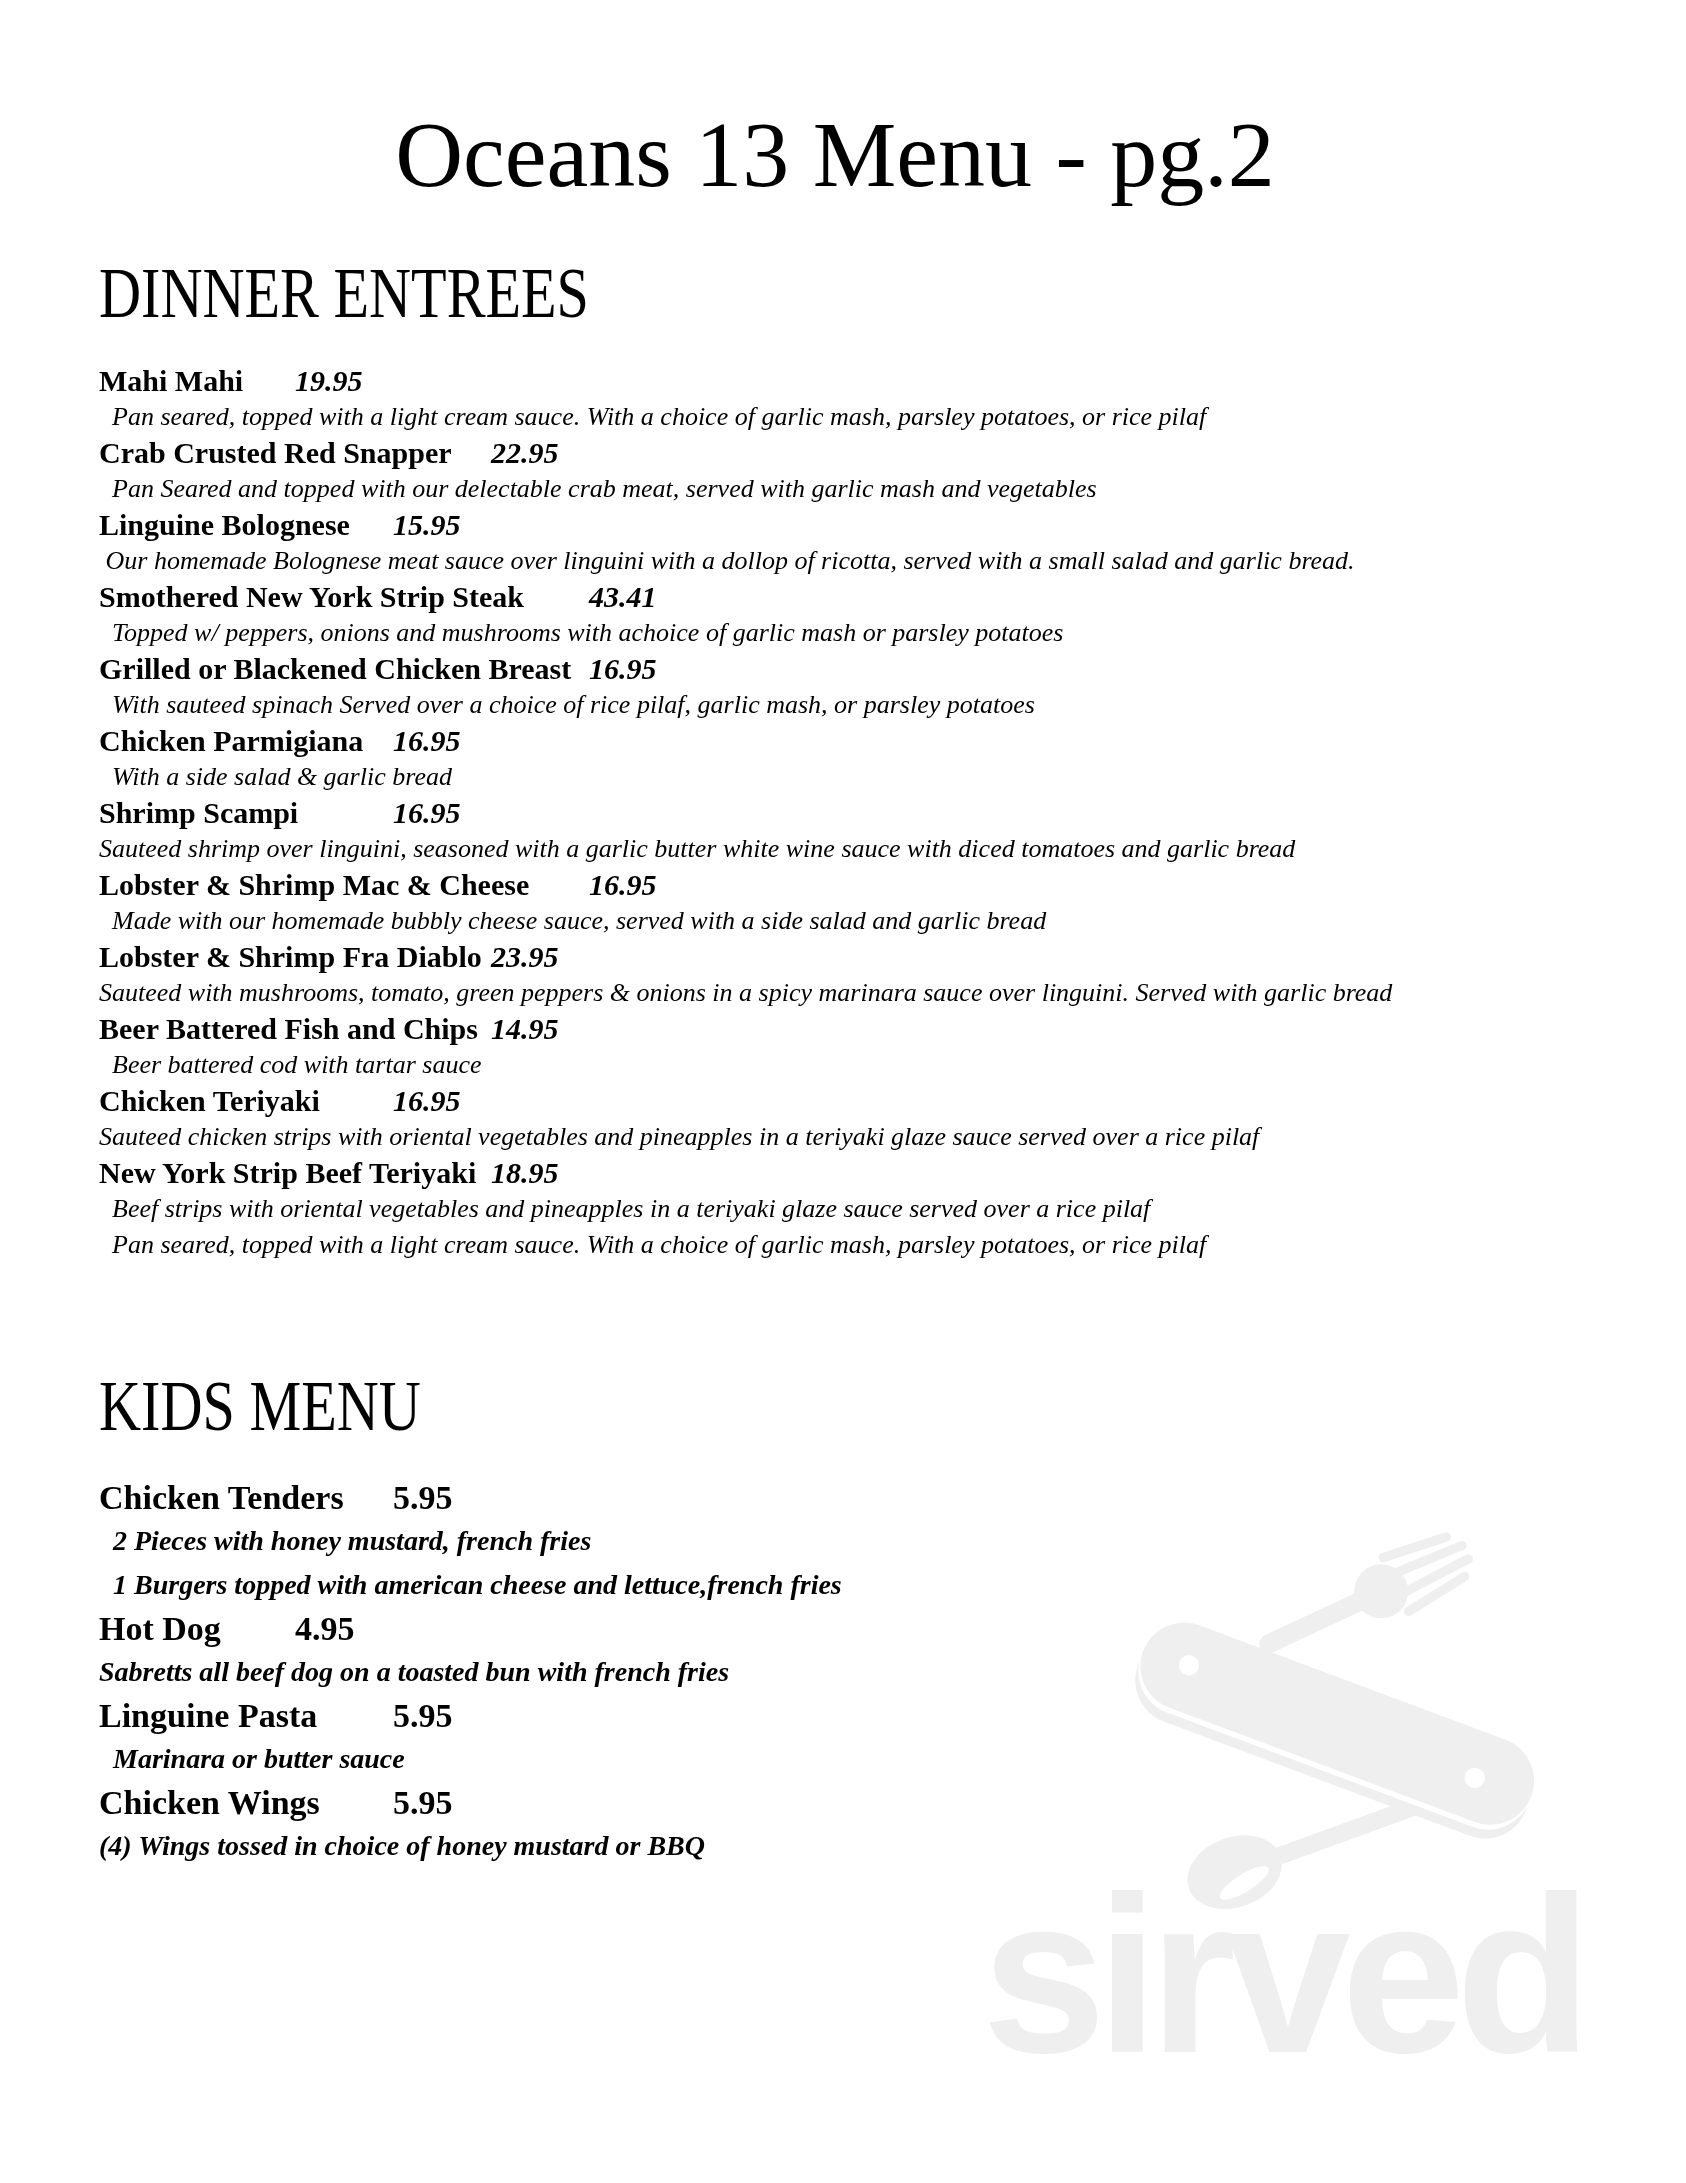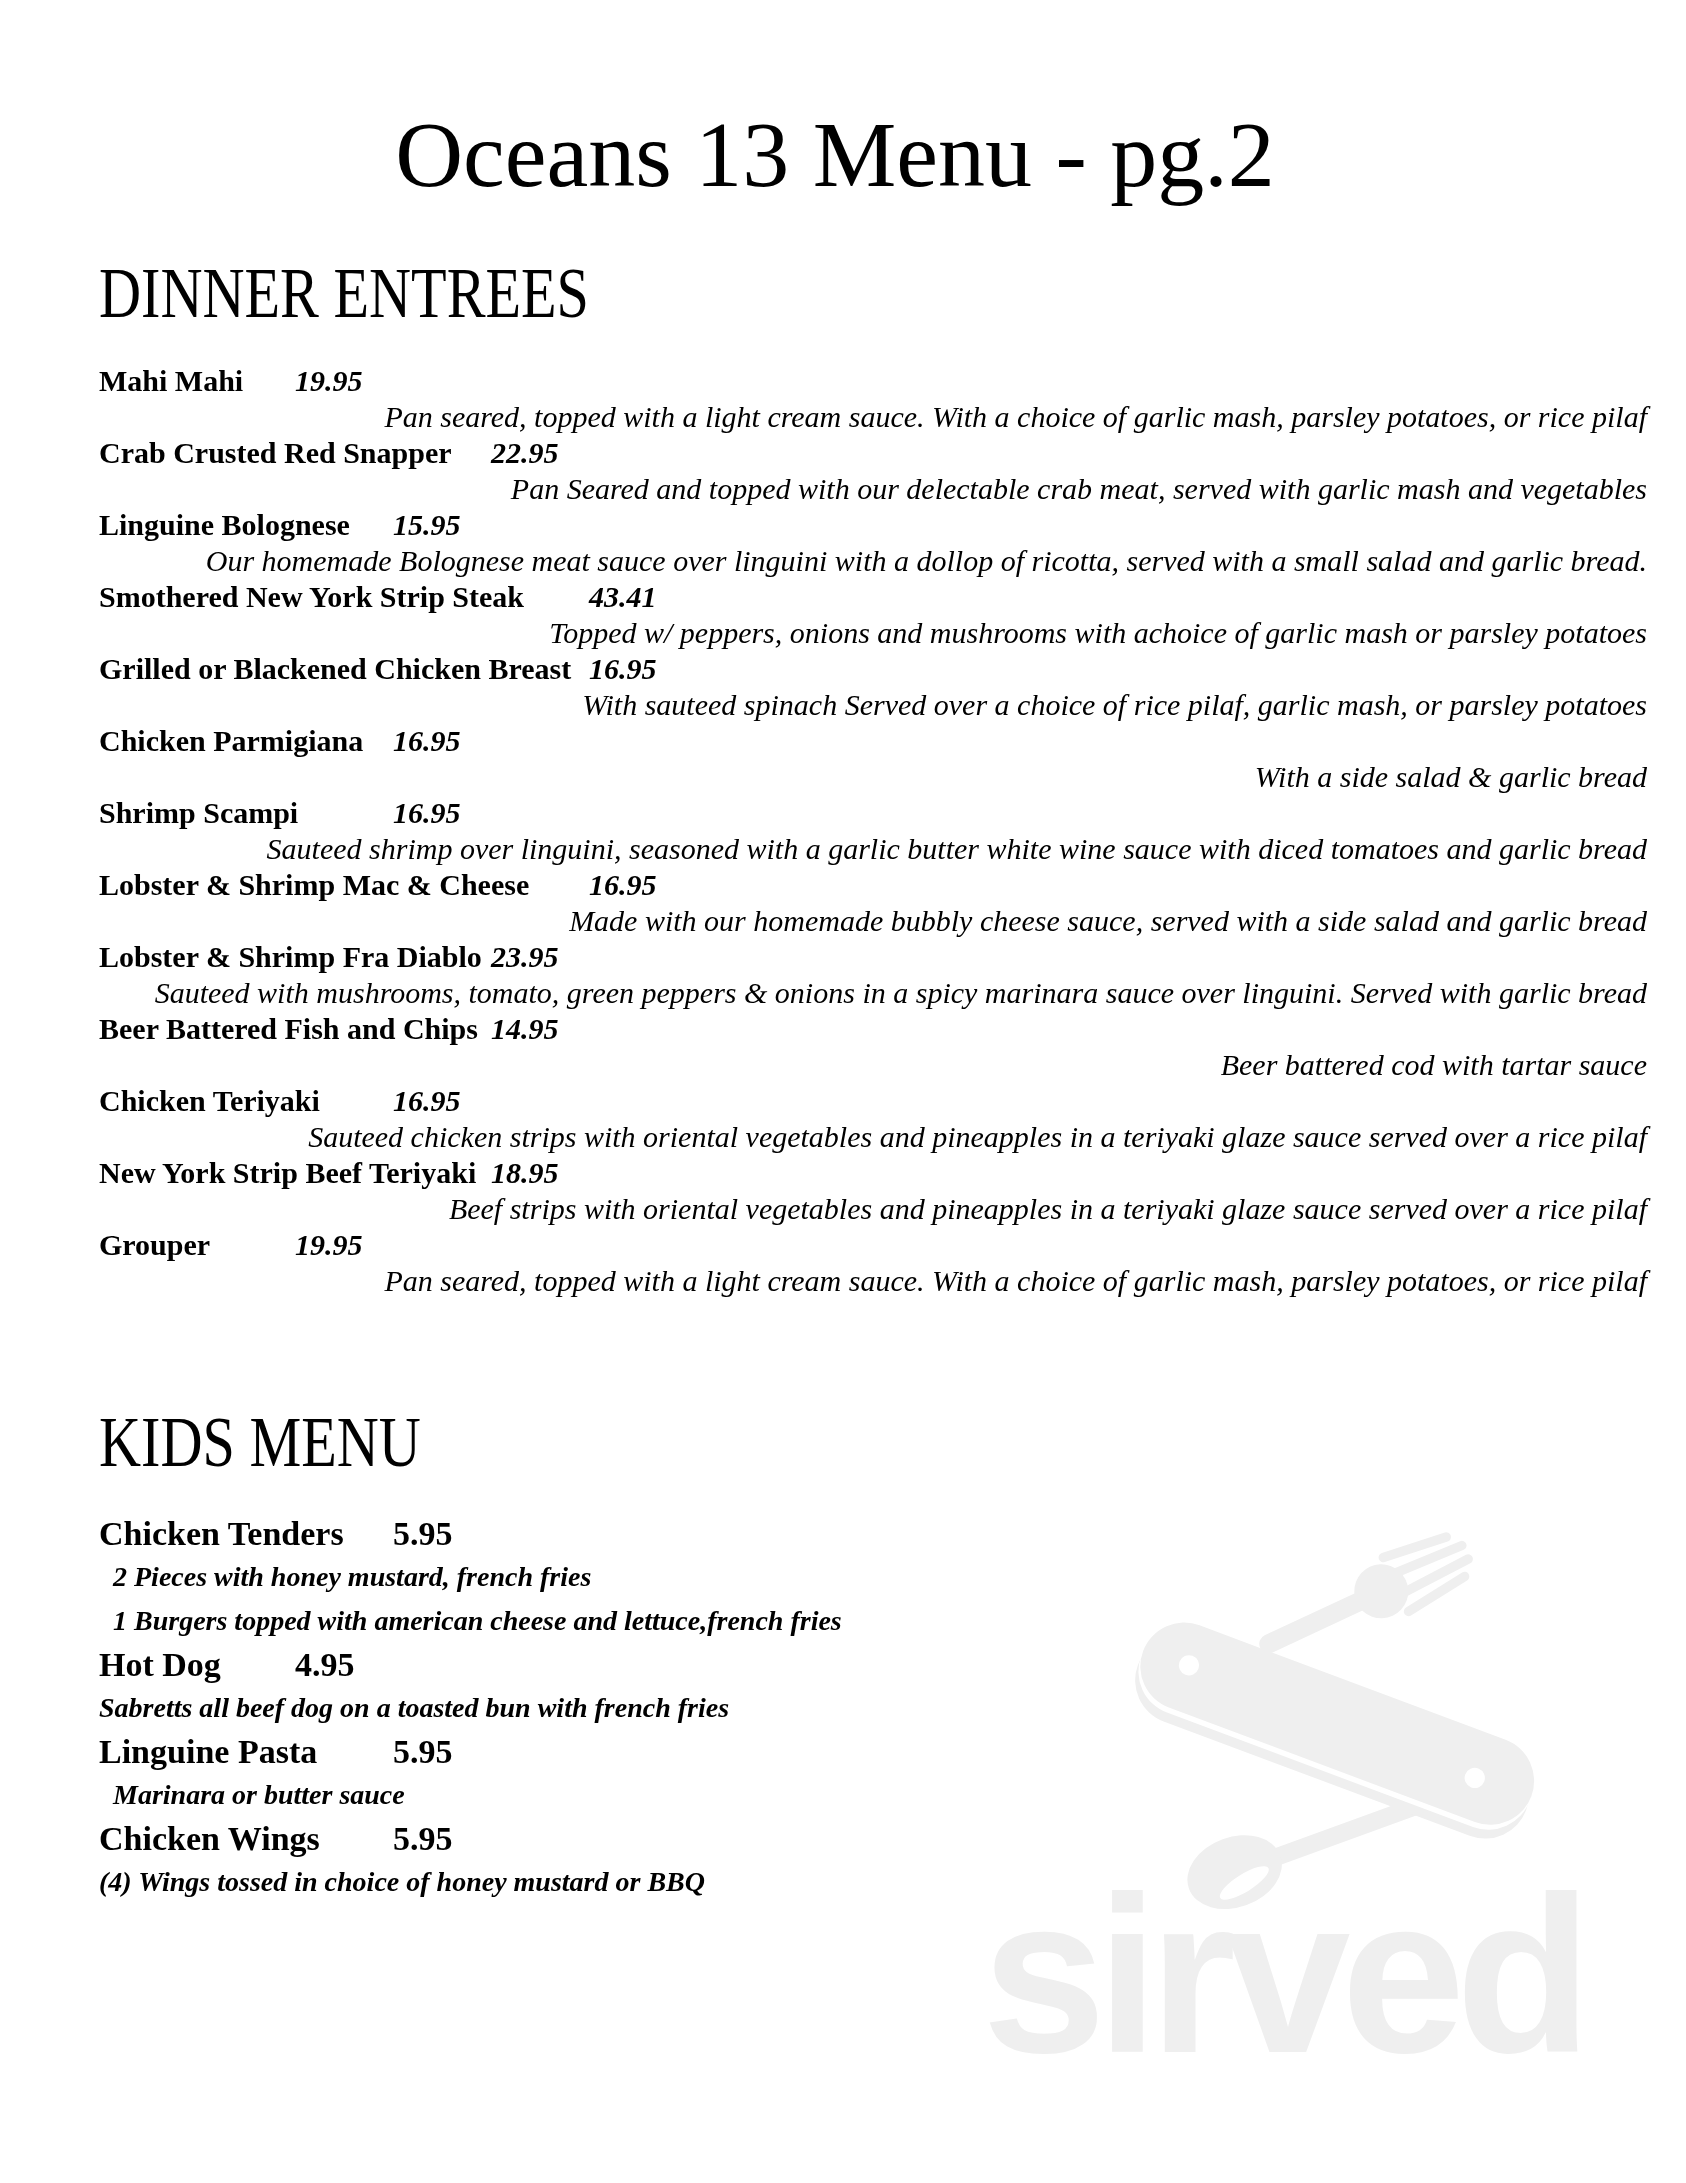--- a/index.html
+++ b/index.html
@@ -69,21 +69,21 @@
   .section--dinner .item-line { font-size: 30px; line-height: 36px; }
   .section--kids   .item-line { font-size: 34px; line-height: 43px; }
 
   .item-price { font-style: italic; }
   .section--kids .item-price { font-style: normal; }
 
   .item-desc {
     font-style: italic;
     white-space: pre-wrap;     
   }
-  .section--dinner .item-desc { font-size: 30px; line-height: 36px; text-align: right; }
+  .section--dinner .item-desc { font-size: 26px; line-height: 36px; }
   .section--kids   .item-desc { font-size: 28px; line-height: 44px; font-weight: bold; }
 </style>
 </head>
 <body>
 
 <div class="watermark-layer">
   <svg class="wm-logo" viewBox="0 0 650 600" aria-hidden="true">
     <g fill="#efefef">
 
       <g transform="translate(180,535) rotate(-20)">
@@ -174,21 +174,20 @@
             <div class="item-line"><span class="item-name">Chicken Teriyaki</span>	<span class="item-price">16.95</span></div>
             <div class="item-desc">Sauteed chicken strips with oriental vegetables and pineapples in a teriyaki glaze sauce served over a rice pilaf</div>
           </div>
 
   <div class="item">
             <div class="item-line"><span class="item-name">New York Strip Beef Teriyaki</span>	<span class="item-price">18.95</span></div>
             <div class="item-desc">  Beef strips with oriental vegetables and pineapples in a teriyaki glaze sauce served over a rice pilaf</div>
           </div>
 
   <div class="item">
-            <div class="item-line"><span class="item-name">Grouper</span>	<span class="item-price">19.95</span></div>
             <div class="item-desc">  Pan seared, topped with a light cream sauce. With a choice of garlic mash, parsley potatoes, or rice pilaf</div>
           </div>
 </div>
   </section>
 
   <section class="section section--kids">
     <h2 class="section-heading">KIDS MENU</h2>
     <div class="items">
   <div class="item">
             <div class="item-line"><span class="item-name">Chicken Tenders</span>	<span class="item-price">5.95</span></div>

